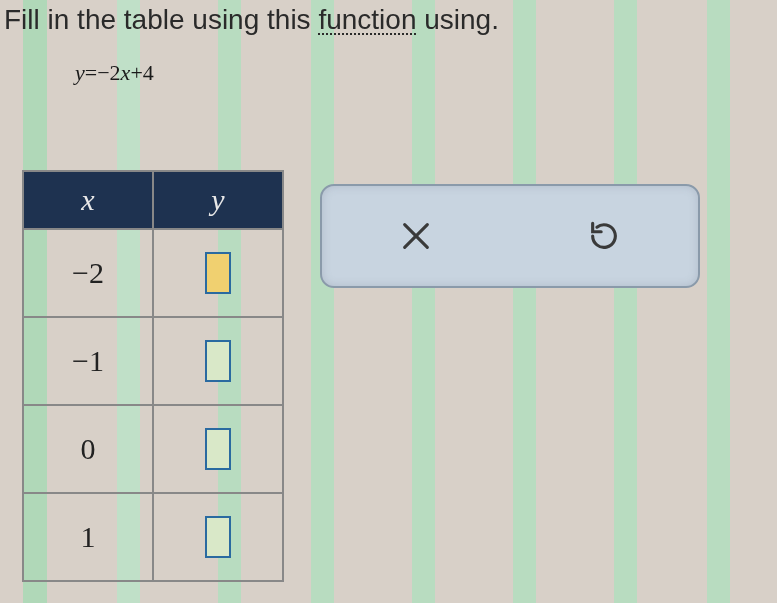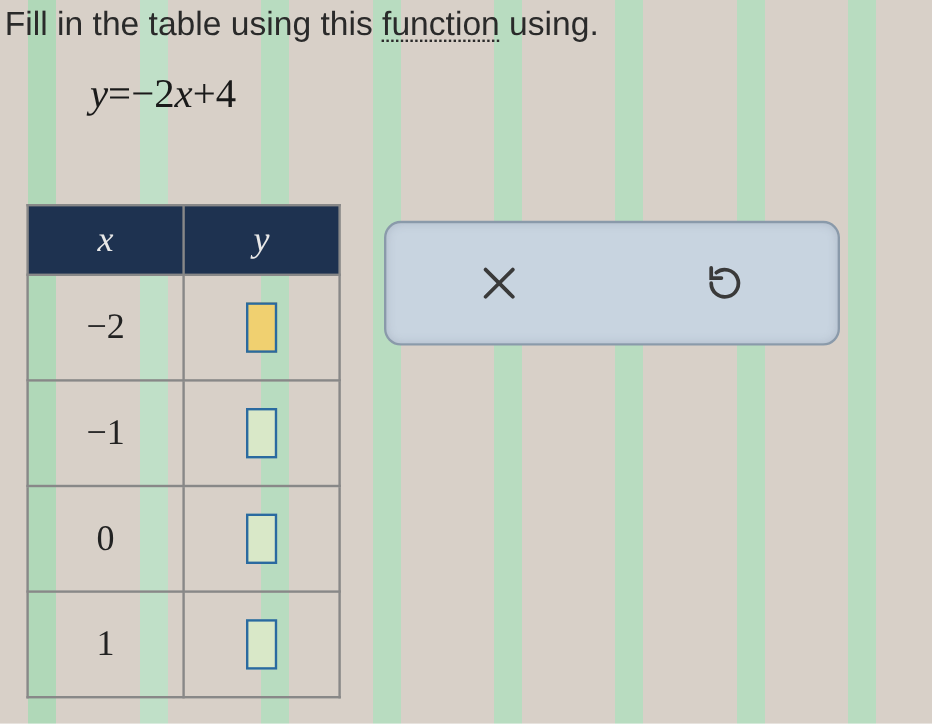--- a/index.html
+++ b/index.html
@@ -39,21 +39,21 @@
     .instruction .underline {
       text-decoration: underline;
       text-decoration-style: dotted;
       text-decoration-thickness: 2px;
       text-underline-offset: 4px;
     }
     .equation {
       position: absolute;
       top: 60px;
       left: 75px;
-      font-size: 34px;
+      font-size: 22px;
       color: #1a1a1a;
       font-style: italic;
       font-family: 'Times New Roman', serif;
     }
     .equation .not-italic { font-style: normal; }
     .ftable {
       position: absolute;
       top: 170px;
       left: 22px;
       border-collapse: collapse;

